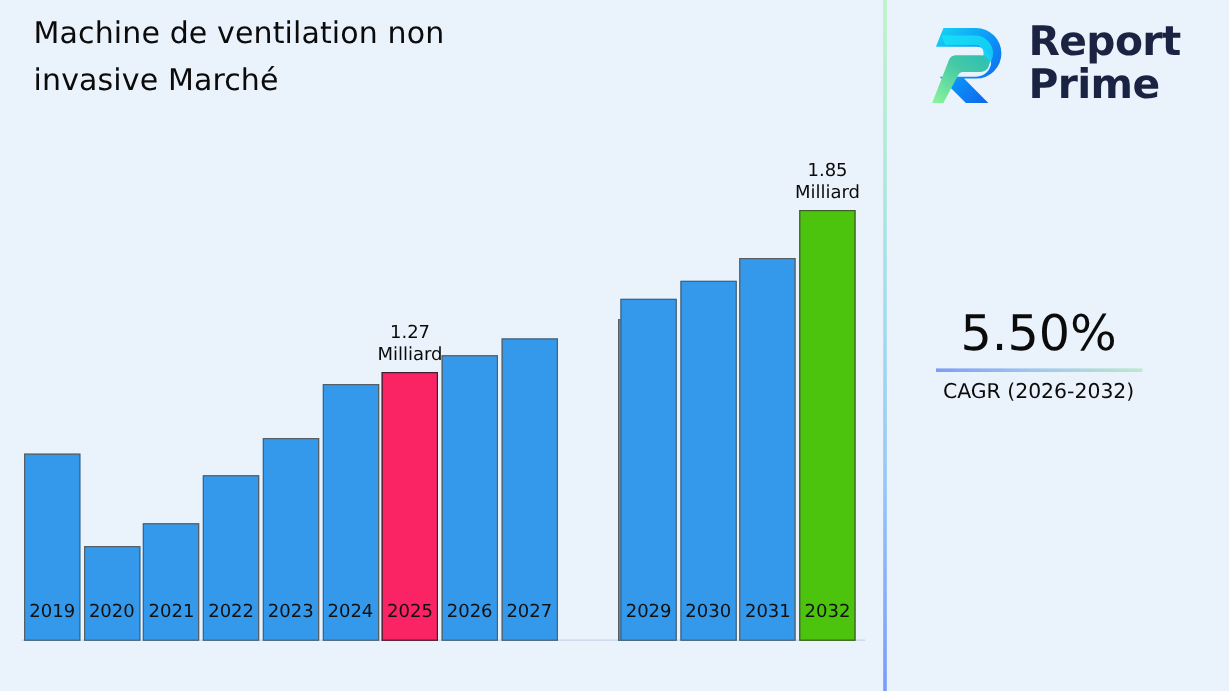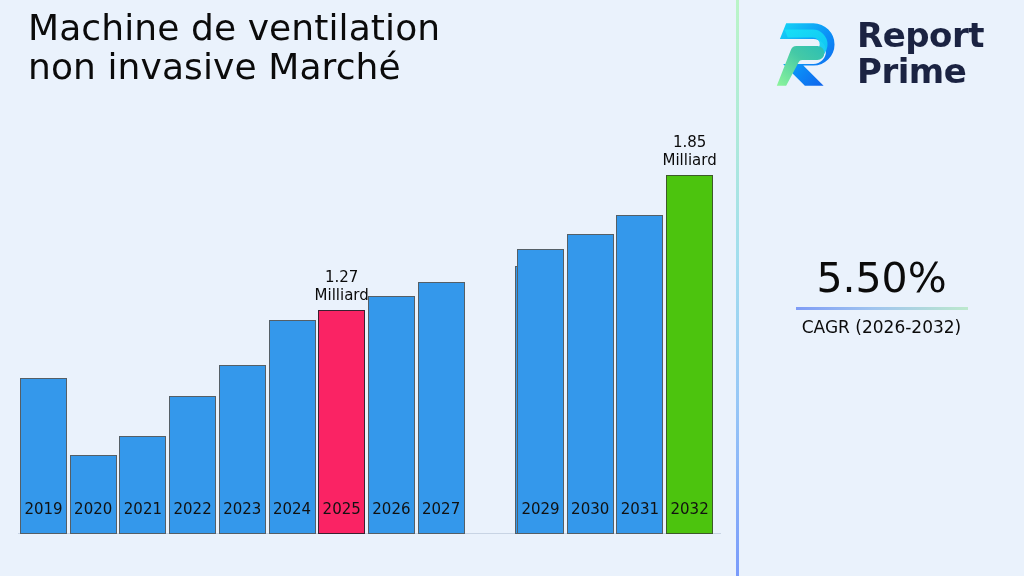--- a/index.html
+++ b/index.html
@@ -26,21 +26,21 @@
   #left-panel {
     position: absolute;
     left: 0; top: 0;
     width: 737px; height: 576px;
   }
   #chart-title {
     position: absolute;
     left: 28px;
     top: 8px;
     width: 420px;
-    font-size: 36px;
+    font-size: 25px;
     line-height: 39px;
     color: #0b0b0b;
     font-weight: 400;
     letter-spacing: 0.1px;
   }
 
   
   #plot {
     position: absolute;
     left: 0;
@@ -134,21 +134,21 @@
     font-size: 34px;
     line-height: 36px;
     font-weight: bold;
     color: #1b2342;
     letter-spacing: -0.5px;
   }
   #logo-text .l2 { display: block; }
 
   #cagr-block {
     position: absolute;
-    left: 16px;
+    left: 0;
     top: 255px;
     width: 253px;
     text-align: center;
   }
   #cagr-value {
     font-size: 41px;
     line-height: 46px;
     color: #0b0b0b;
     font-weight: 400;
   }

